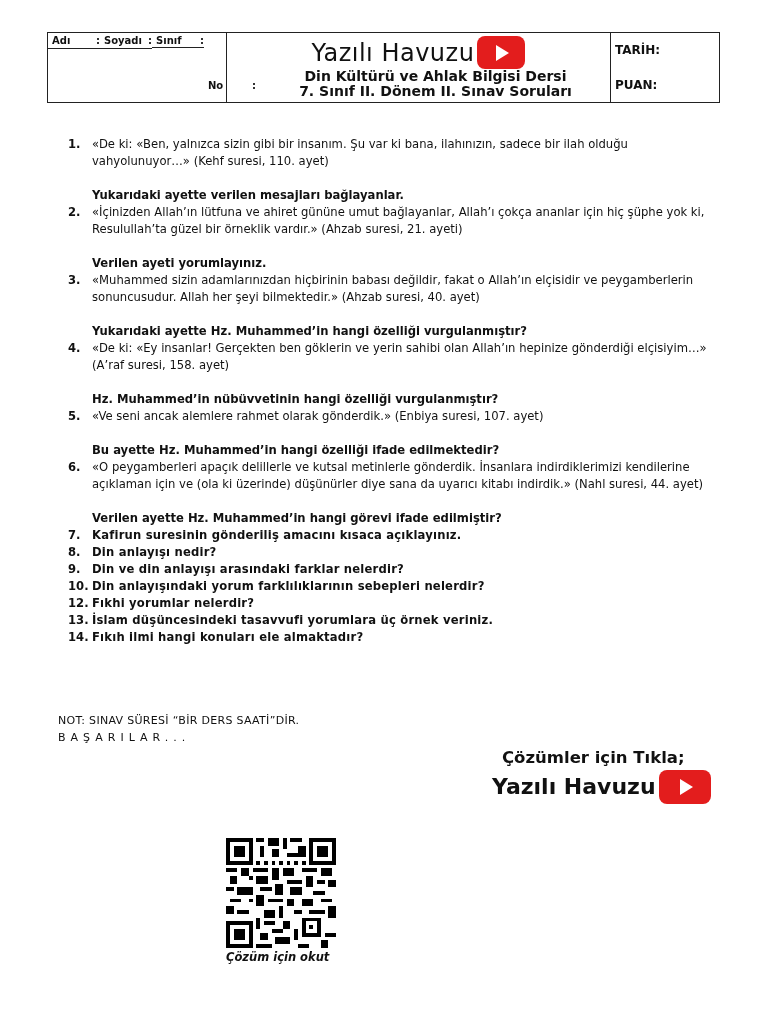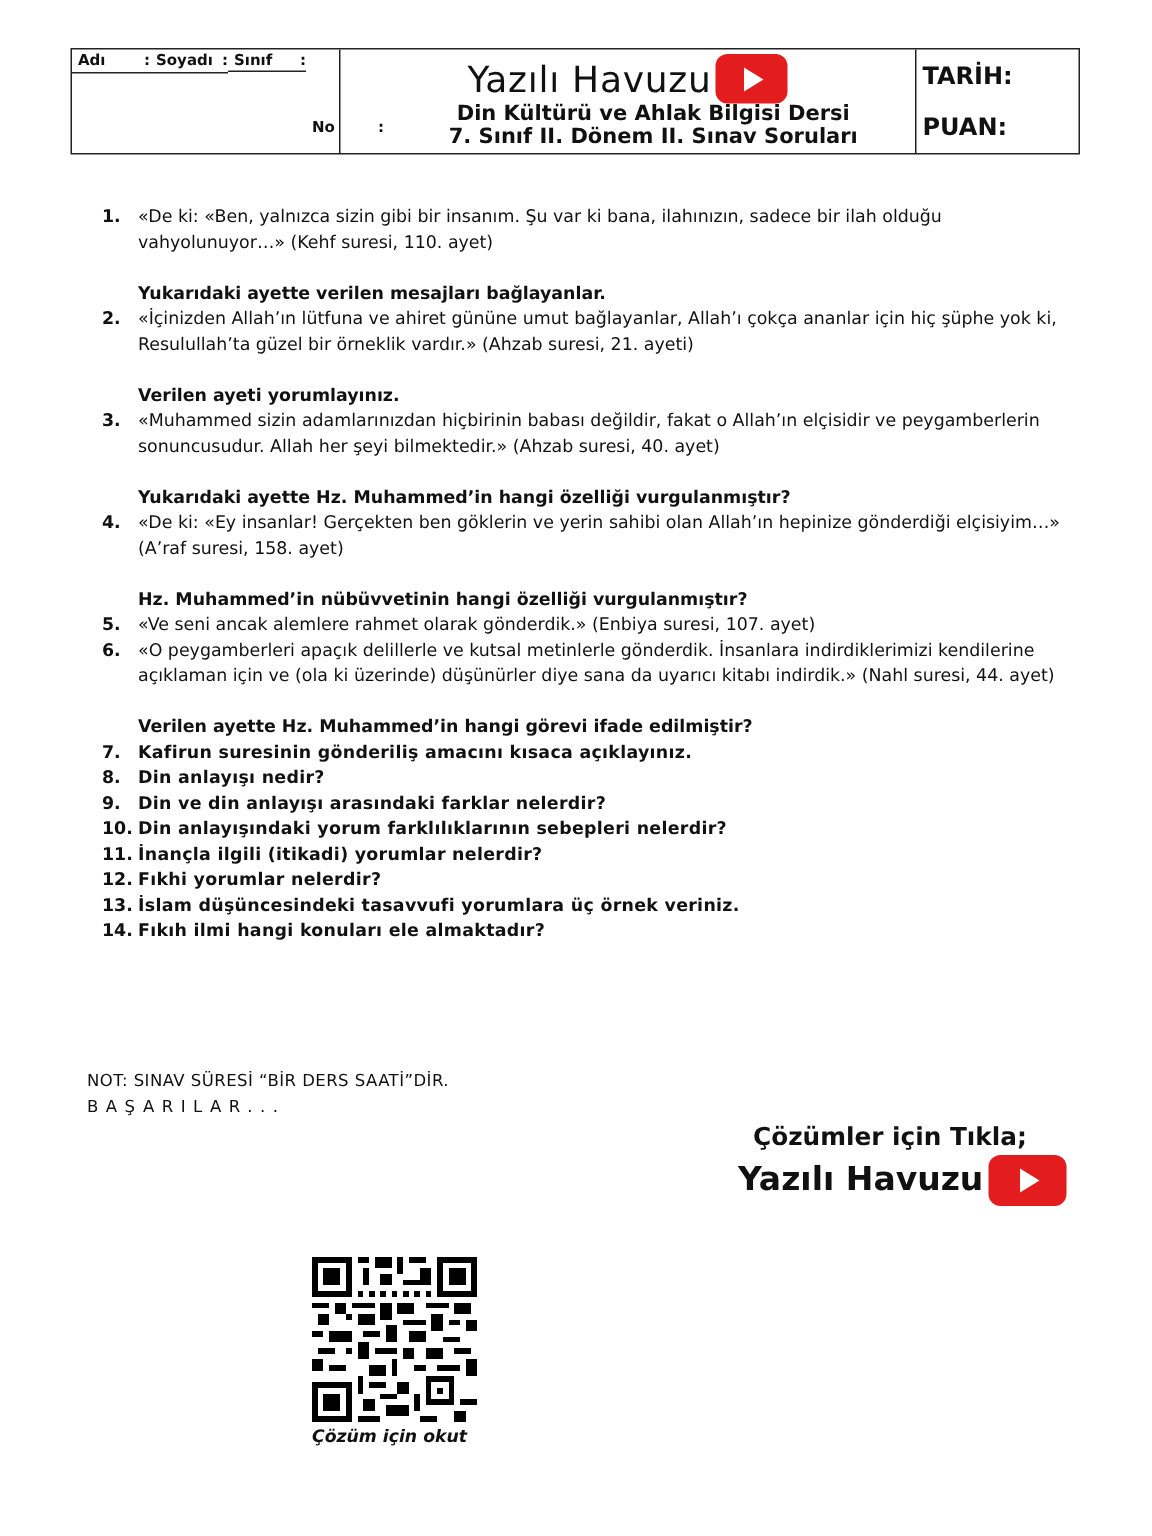--- a/index.html
+++ b/index.html
@@ -23,40 +23,40 @@
     .title-line { display: flex; align-items: center; gap: 3px; }
     .brand-title { font-size: 24px; font-weight: normal; letter-spacing: 0.5px; line-height: 30px; }
     .yt-logo {
       width: 48px; height: 33px; background: #e31d1d; border-radius: 8px;
       display: flex; align-items: center; justify-content: center;
     }
     .yt-tri { width: 0; height: 0; border-top: 8px solid transparent; border-bottom: 8px solid transparent; border-left: 13px solid #fff; margin-left: 3px; }
     .subtitle { font-size: 14px; font-weight: bold; line-height: 15px; margin-left: 34px; }
 
     .right-col { width: 109px; border-left: 1.5px solid #222; display: flex; flex-direction: column; justify-content: space-around; padding-left: 4px; }
-    .right-col span { font-size: 16px; font-weight: bold; }
+    .right-col span { font-size: 12px; font-weight: bold; }
 
     .questions { position: absolute; left: 68px; top: 136px; width: 660px; }
     .q { display: flex; font-size: 11.6px; line-height: 17px; }
     .q .num { width: 24px; font-weight: bold; flex-shrink: 0; text-align: left; }
     .q .txt { flex: 1; }
     .prompt { padding-left: 24px; font-size: 11.6px; font-weight: bold; line-height: 17px; margin-top: 17px; }
     .short .num { width: 24px; }
     .short .txt { font-weight: bold; letter-spacing: 0.2px; }
 
     .note { position: absolute; left: 58px; top: 712px; font-size: 11px; line-height: 17px; letter-spacing: 0.3px; }
     .note .wish { letter-spacing: 5px; }
 
     .cta { position: absolute; left: 492px; top: 746px; width: 230px; }
     .cta-line1 { font-size: 16.5px; font-weight: bold; padding-left: 10px; line-height: 24px; }
     .cta-line2 { display: flex; align-items: center; gap: 3px; }
     .cta-brand { font-size: 22px; font-weight: bold; line-height: 34px; }
     .cta .yt-logo { width: 52px; height: 34px; }
 
-    .qr-wrap { position: absolute; left: 206px; top: 838px; width: 120px; }
+    .qr-wrap { position: absolute; left: 224px; top: 838px; width: 120px; }
     .qr { width: 114px; height: 110px; display: block; }
     .qr-caption { font-size: 11.5px; font-weight: bold; font-style: italic; margin-top: 2px; padding-left: 2px; }
   </style>
 </head>
 <body>
 
 <div class="header-table">
   <div class="student-col">
     <div class="student-row r1">
       <span class="lbl">Adı</span>
@@ -115,20 +115,21 @@
   <div class="q">
     <span class="num">4.</span>
     <span class="txt">«De ki: «Ey insanlar! Gerçekten ben göklerin ve yerin sahibi olan Allah’ın hepinize gönderdiği elçisiyim…» (A’raf suresi, 158. ayet)</span>
   </div>
   <div class="prompt">Hz. Muhammed’in nübüvvetinin hangi özelliği vurgulanmıştır?</div>
 
   <div class="q">
     <span class="num">5.</span>
     <span class="txt">«Ve seni ancak alemlere rahmet olarak gönderdik.» (Enbiya suresi, 107. ayet)</span>
   </div>
+  <div class="prompt">Bu ayette Hz. Muhammed’in hangi özelliği ifade edilmektedir?</div>
 
   <div class="q">
     <span class="num">6.</span>
     <span class="txt">«O peygamberleri apaçık delillerle ve kutsal metinlerle gönderdik. İnsanlara indirdiklerimizi kendilerine açıklaman için ve (ola ki üzerinde) düşünürler diye sana da uyarıcı kitabı indirdik.» (Nahl suresi, 44. ayet)</span>
   </div>
   <div class="prompt">Verilen ayette Hz. Muhammed’in hangi görevi ifade edilmiştir?</div>
 
   <div class="q short">
     <span class="num">7.</span>
     <span class="txt">Kafirun suresinin gönderiliş amacını kısaca açıklayınız.</span>
@@ -137,24 +138,20 @@
     <span class="num">8.</span>
     <span class="txt">Din anlayışı nedir?</span>
   </div>
   <div class="q short">
     <span class="num">9.</span>
     <span class="txt">Din ve din anlayışı arasındaki farklar nelerdir?</span>
   </div>
   <div class="q short">
     <span class="num">10.</span>
     <span class="txt">Din anlayışındaki yorum farklılıklarının sebepleri nelerdir?</span>
-  </div>
-  <div class="q short">
-    <span class="num">11.</span>
-    <span class="txt">İnançla ilgili (itikadi) yorumlar nelerdir?</span>
   </div>
   <div class="q short">
     <span class="num">12.</span>
     <span class="txt">Fıkhi yorumlar nelerdir?</span>
   </div>
   <div class="q short">
     <span class="num">13.</span>
     <span class="txt">İslam düşüncesindeki tasavvufi yorumlara üç örnek veriniz.</span>
   </div>
   <div class="q short">

